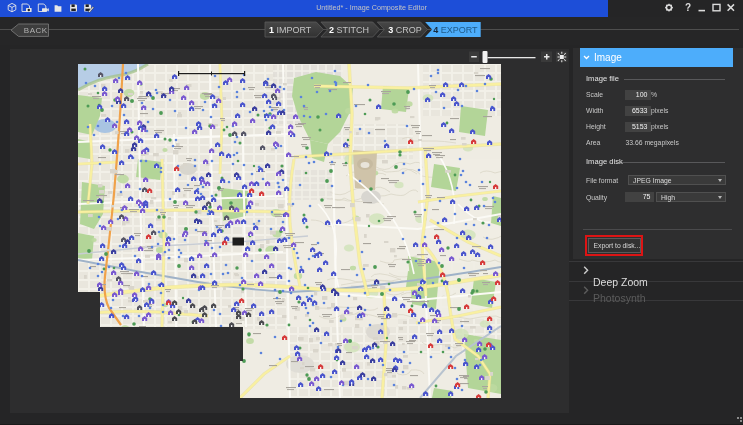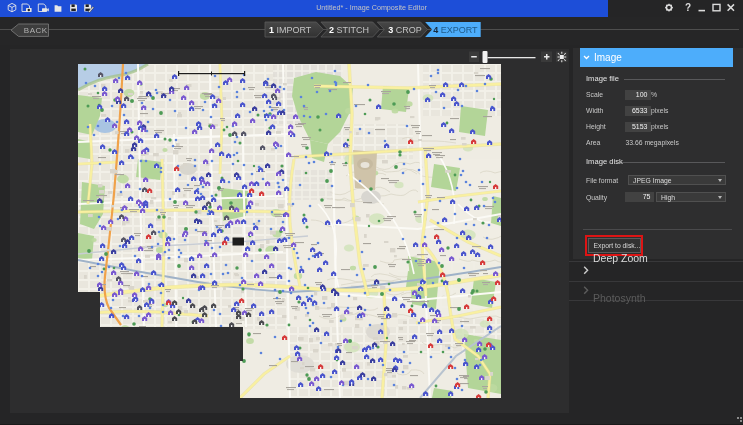--- a/index.html
+++ b/index.html
@@ -1611,20 +1611,20 @@
 <div class="ibox" style="left:624.5px;top:192px;width:29px">75</div>
 <div class="dd" style="left:656px;top:191.5px;width:70px;line-height:10px">High<span class="ddc"></span></div>
 
 <div class="hline" style="left:583px;top:228.5px;width:149px;background:#4a4a4c"></div>
 <div id="redbox"></div>
 <div id="exportbtn">Export to disk...</div>
 
 <div class="sline" style="top:261px"></div>
 <div class="sline" style="top:280.5px"></div>
 <div class="sline" style="top:300px"></div>
-<div style="position:absolute;left:593px;top:252px;font-size:10.5px;color:#dcdcdc">Deep Zoom</div>
+<div style="position:absolute;left:593px;top:276px;font-size:10.5px;color:#dcdcdc">Deep Zoom</div>
 <svg width="6" height="9" style="position:absolute;left:583px;top:266px">
     <path d="M1.2,0.8 L4.6,4.3 L1.2,7.8" stroke="#cccccc" stroke-width="1.4" fill="none"></path>
   </svg>
 <div style="position:absolute;left:593px;top:292px;font-size:10.5px;color:#5c5c5c">Photosynth</div>
 <svg width="6" height="9" style="position:absolute;left:583px;top:285.5px">
     <path d="M1.2,0.8 L4.6,4.3 L1.2,7.8" stroke="#5c5c5c" stroke-width="1.4" fill="none"></path>
   </svg>
 
 </body></html>

